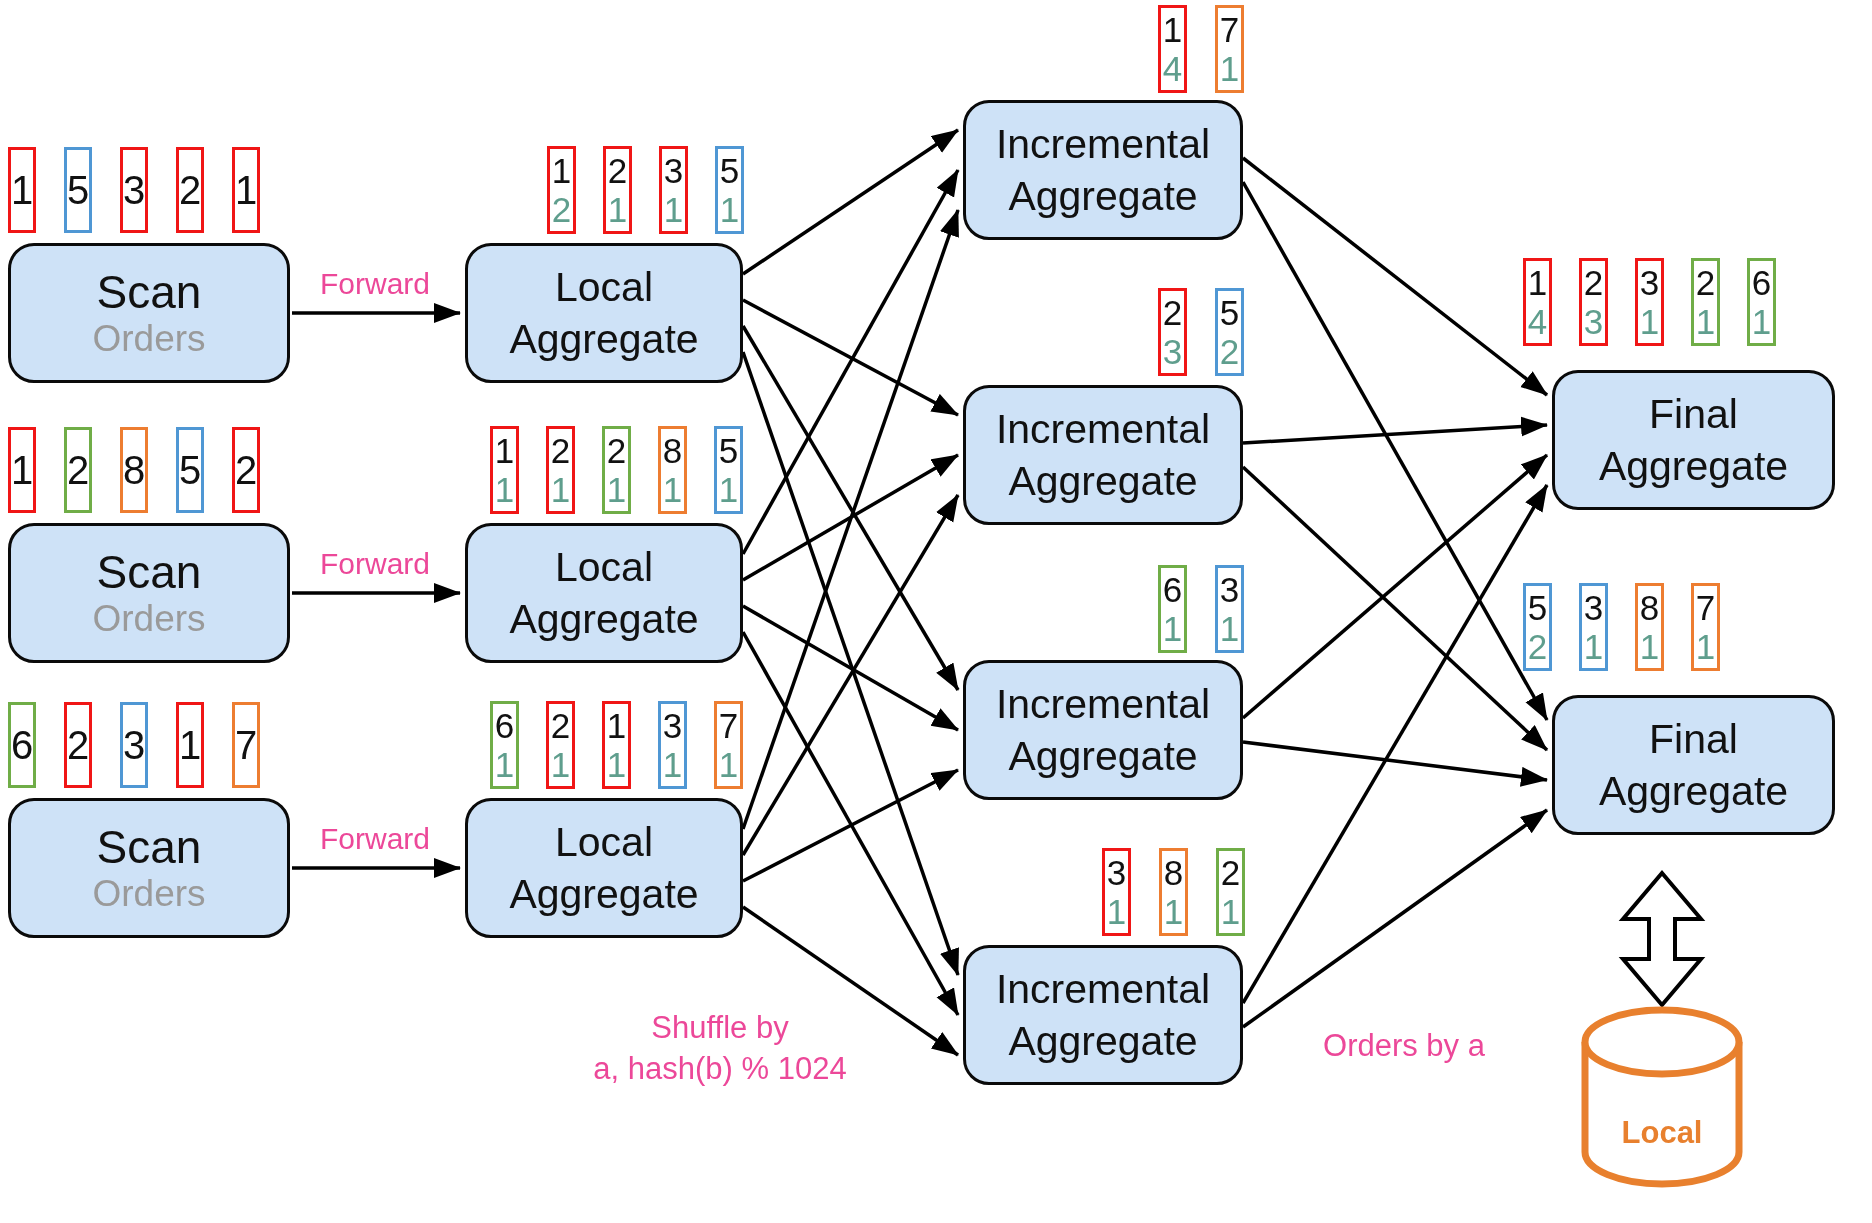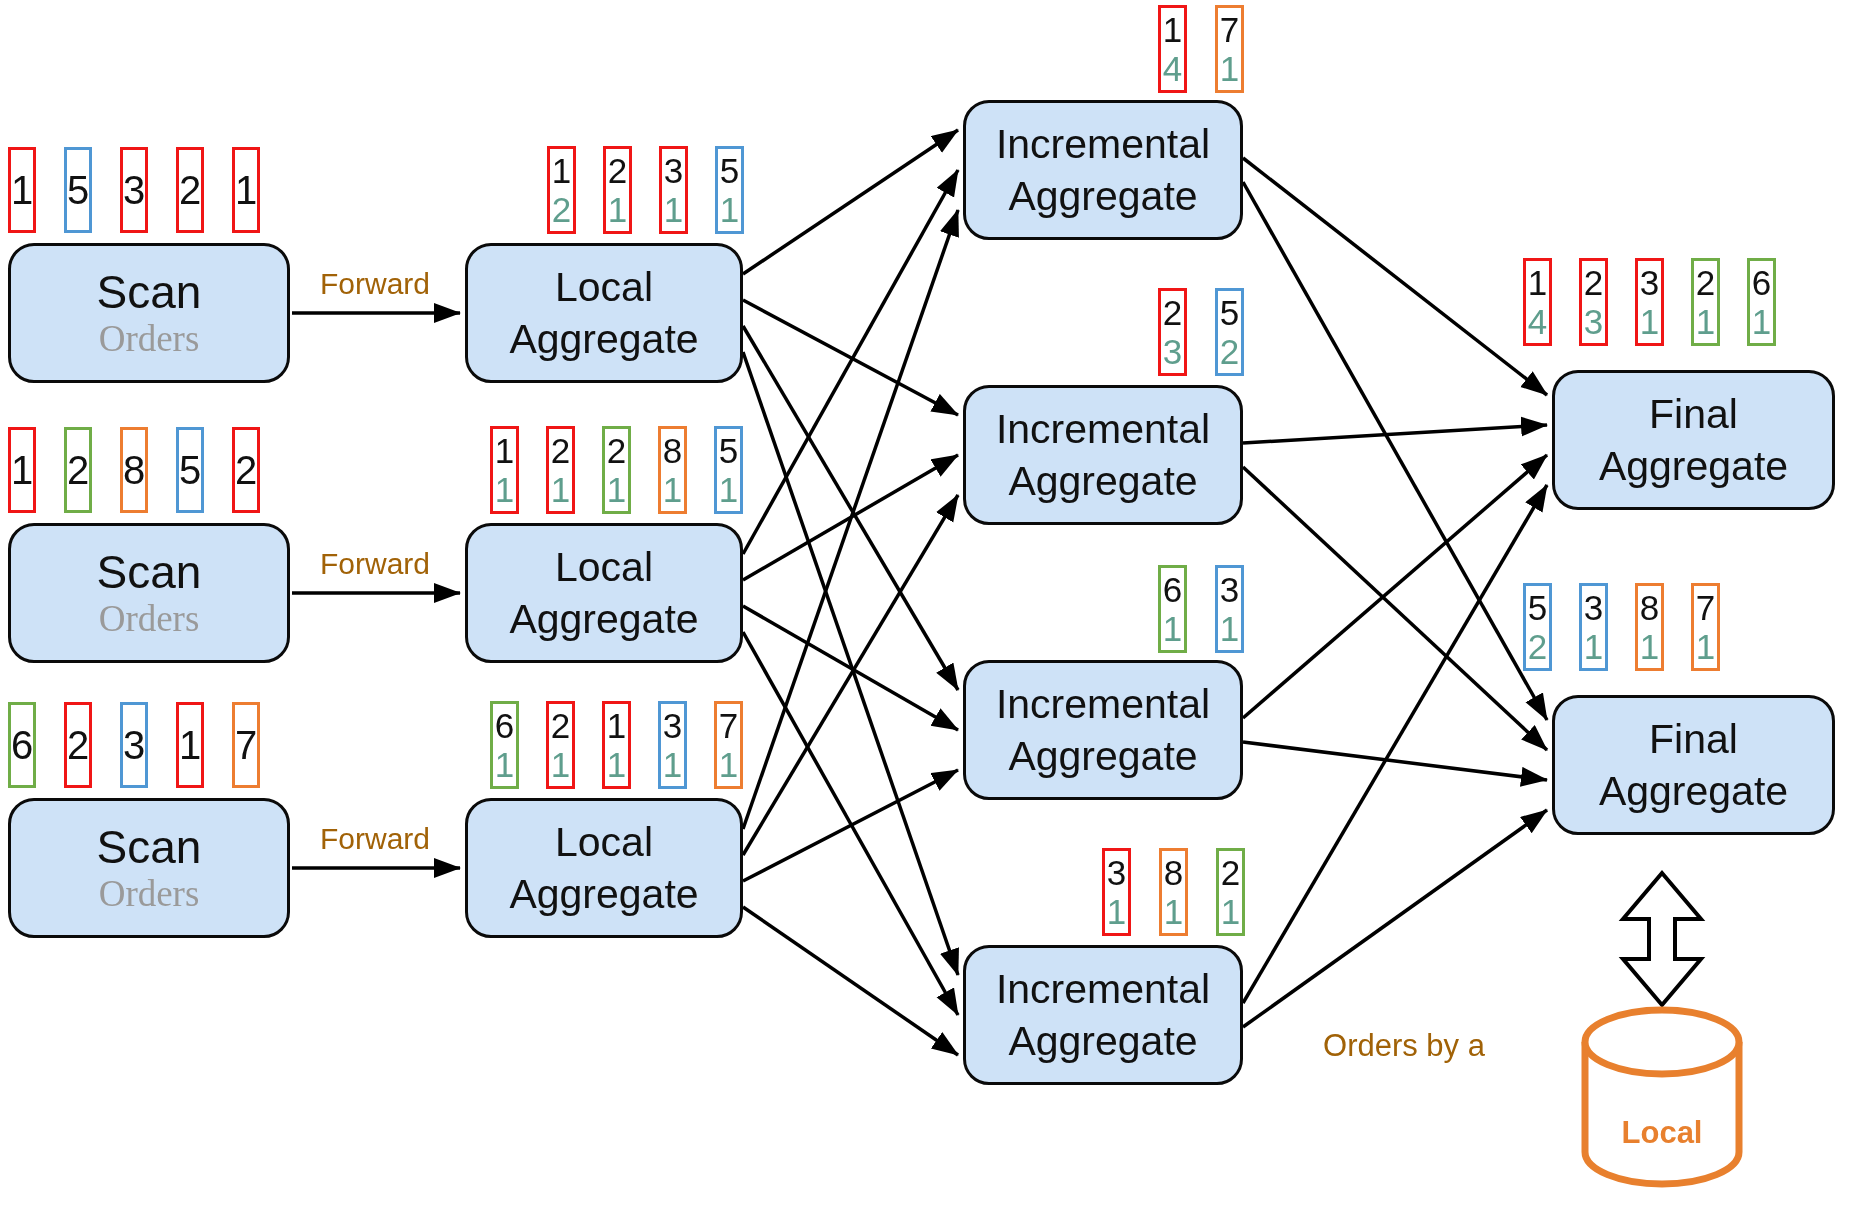--- a/index.html
+++ b/index.html
@@ -8,32 +8,32 @@
     font-family:"Liberation Sans", sans-serif;
   }
   #edges{position:absolute;left:0;top:0;width:1872px;height:1223px;}
   .node{
     position:absolute;border:3px solid #0a0a0a;border-radius:26px;background:#cee2f7;
     display:flex;flex-direction:column;align-items:center;justify-content:center;
     box-sizing:border-box;text-align:center;
   }
   .node .line{font-size:41px;line-height:1.28;color:#111;}
   .node .scan-title{font-size:46px;line-height:1.15;color:#111;}
-  .node .scan-sub{font-size:37px;line-height:1.1;color:#9a9a9a;font-family:Liberation Serif, serif;}
+  .node .scan-sub{font-size:37px;line-height:1.1;color:#9a9a9a;}
   .token{
     position:absolute;box-sizing:border-box;border:3px solid #000;background:#fff;
     display:flex;align-items:center;justify-content:center;
     font-size:40px;color:#111;
   }
   .tuple{
     position:absolute;box-sizing:border-box;border:3px solid #000;background:#fff;
     display:flex;flex-direction:column;align-items:center;justify-content:center;
     font-size:35px;line-height:1.12;color:#111;
   }
-  .lbl{position:absolute;color:#a16207;text-align:center;}
+  .lbl{position:absolute;color:#ec4899;text-align:center;}
   .lbl-forward{font-size:30px;}
   .lbl-anno{font-size:31px;line-height:1.32;}
   .lbl-state{font-weight:bold;font-size:31px;}
 </style>
 </head>
 <body>
 
 <div id="stage">
   <svg id="edges" viewBox="0 0 1872 1223" xmlns="http://www.w3.org/2000/svg">
     <defs>
@@ -285,15 +285,16 @@
       <span style="color: rgb(95, 158, 141);">1</span>
     </div>
     <div class="tuple" style="left: 1635px; top: 583px; width: 29px; height: 88px; border-color: rgb(237, 125, 49);">
       <span>8</span>
       <span style="color: rgb(95, 158, 141);">1</span>
     </div>
     <div class="tuple" style="left: 1691px; top: 583px; width: 29px; height: 88px; border-color: rgb(237, 125, 49);">
       <span>7</span>
       <span style="color: rgb(95, 158, 141);">1</span>
     </div>
+    <div class="lbl lbl-anno" style="left: 540px; top: 1008px; width: 360px;"><span>Shuffle by</span><br><span>a, hash(b) % 1024</span></div>
     <div class="lbl lbl-anno" style="left: 1299px; top: 1026px; width: 210px;">Orders by a</div>
     <div class="lbl lbl-state" style="left: 1585px; top: 1115px; width: 154px; color: rgb(232, 128, 46);">Local</div>
   </div>
 
 </body></html>

